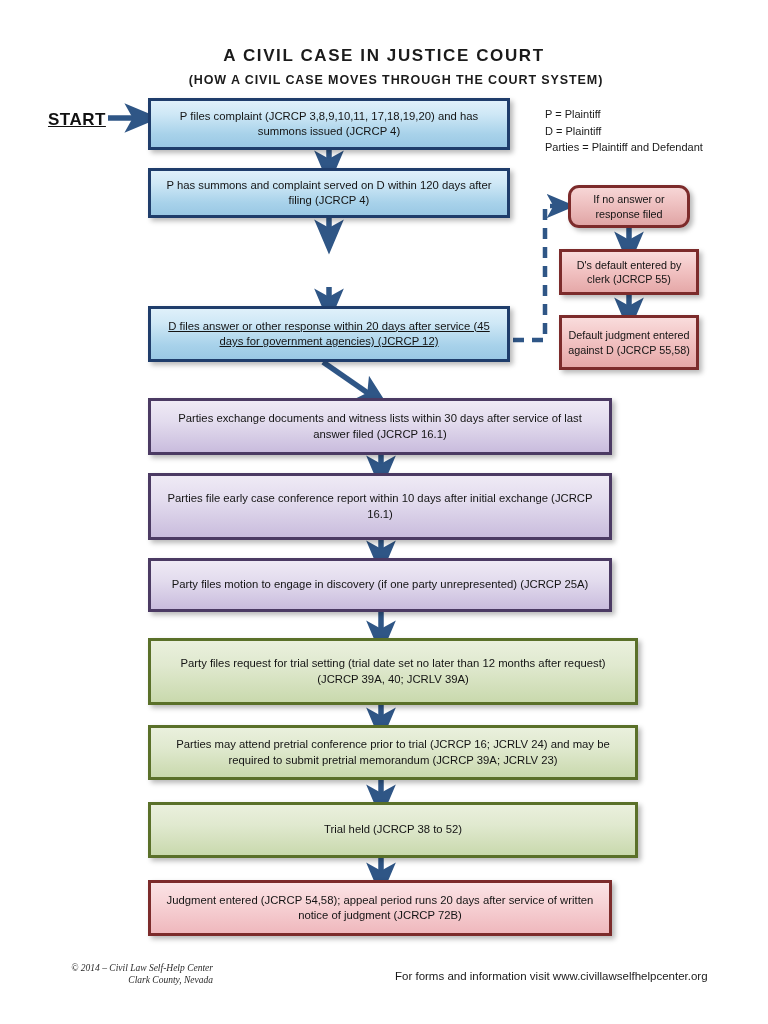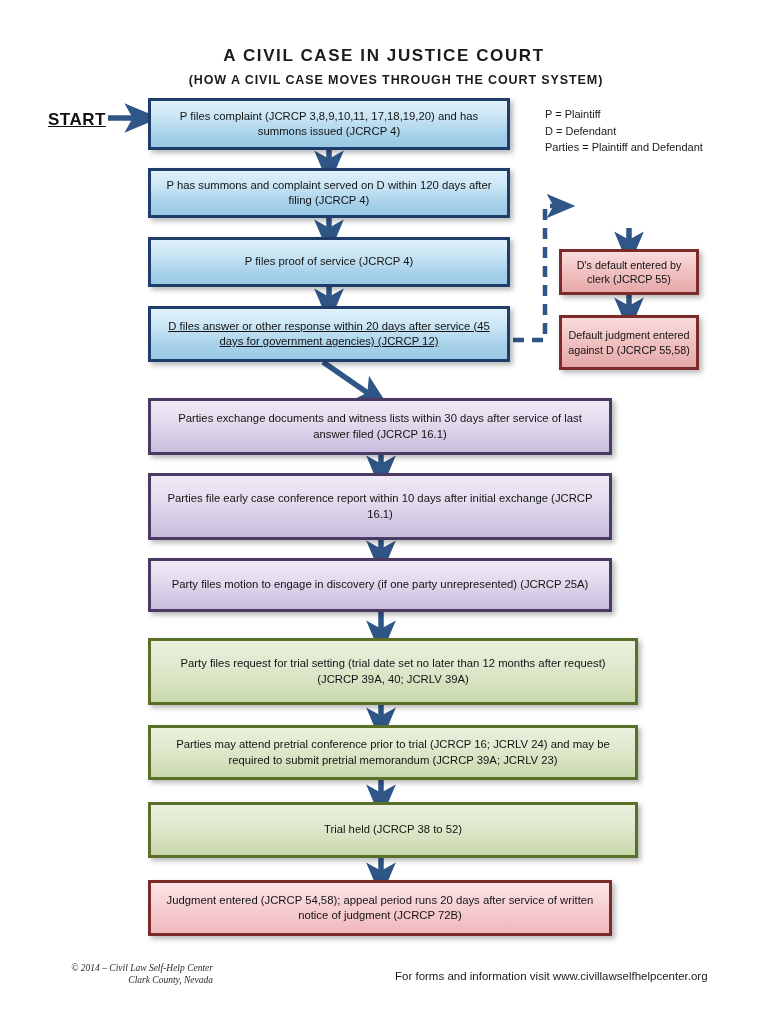--- a/index.html
+++ b/index.html
@@ -139,21 +139,21 @@
 
 <div id="page">
 
   <div class="title" style="top:46px;">A CIVIL CASE IN JUSTICE COURT</div>
   <div class="subtitle" style="top:73px;padding-left:12px;">(HOW A CIVIL CASE MOVES THROUGH THE COURT SYSTEM)</div>
 
   <div class="start-label" style="left:48px; top:110px;">START</div>
 
   <div class="legend" style="left:545px; top:106px;">
     <div>P = Plaintiff</div>
-    <div>D = Defendant</div>
+    <div>D = Plaintiff</div>
     <div>Parties = Plaintiff and Defendant</div>
   </div>
 
   <svg id="connectors" viewBox="0 0 768 1024">
     <defs>
       <marker id="ah" markerWidth="7" markerHeight="7" refX="3.2" refY="3.1" orient="auto" markerUnits="strokeWidth">
         <path d="M0,0.4 L6.4,3.1 L0,5.8 L1.5,3.1 Z" fill="#2f5686"></path>
       </marker>
       <marker id="ahd" markerWidth="7" markerHeight="7" refX="3.2" refY="3.1" orient="auto" markerUnits="strokeWidth">
         <path d="M0,0.4 L6.4,3.1 L0,5.8 L1.5,3.1 Z" fill="#2f5686"></path>
@@ -193,23 +193,20 @@
   </svg>
 
   <div class="node node-blue" style="left:148px; top:98px; width:362px; height:52px;">
     <span>P files complaint (JCRCP 3,8,9,10,11, 17,18,19,20) and has summons issued (JCRCP 4)</span>
   </div>
 
   <div class="node node-blue" style="left:148px; top:168px; width:362px; height:50px;">
     <span>P has summons and complaint served on D within 120 days after filing (JCRCP 4)</span>
   </div>
 
-  <div class="node node-blue" style="left:148px; top:237px; width:362px; height:50px;">
-    <span>P files proof of service (JCRCP 4)</span>
-  </div>
 
   <div class="node node-blue" style="left:148px; top:306px; width:362px; height:56px;text-decoration:underline;">
     <span>D files answer or other response within 20 days after service (45 days for government agencies) (JCRCP 12)</span>
   </div>
 
   <div class="node node-purple" style="left:148px; top:398px; width:464px; height:57px;">
     <span>Parties exchange documents and witness lists within 30 days after service of last answer filed (JCRCP 16.1)</span>
   </div>
 
   <div class="node node-purple" style="left:148px; top:473px; width:464px; height:67px;">
@@ -229,20 +226,23 @@
   </div>
 
   <div class="node node-green" style="left:148px; top:802px; width:490px; height:56px;">
     <span>Trial held (JCRCP 38 to 52)</span>
   </div>
 
   <div class="node node-pink" style="left:148px; top:880px; width:464px; height:56px;">
     <span>Judgment entered (JCRCP 54,58); appeal period runs 20 days after service of written notice of judgment (JCRCP 72B)</span>
   </div>
 
+  <div class="node node-red-round" style="left:568px; top:185px; width:122px; height:43px; font-size:10.8px; line-height:14.5px; padding:3px 6px;">
+    <span>If no answer or response filed</span>
+  </div>
 
   <div class="node node-red" style="left:559px; top:249px; width:140px; height:46px; font-size:10.8px; line-height:14.5px; padding:3px 6px;">
     <span>D's default entered by clerk (JCRCP 55)</span>
   </div>
 
   <div class="node node-red" style="left:559px; top:315px; width:140px; height:55px; font-size:10.8px; line-height:14.5px; padding:3px 6px;">
     <span>Default judgment entered against D (JCRCP 55,58)</span>
   </div>
 
   <div class="footer-copy" style="left:48px; top:962px; width:165px;">

